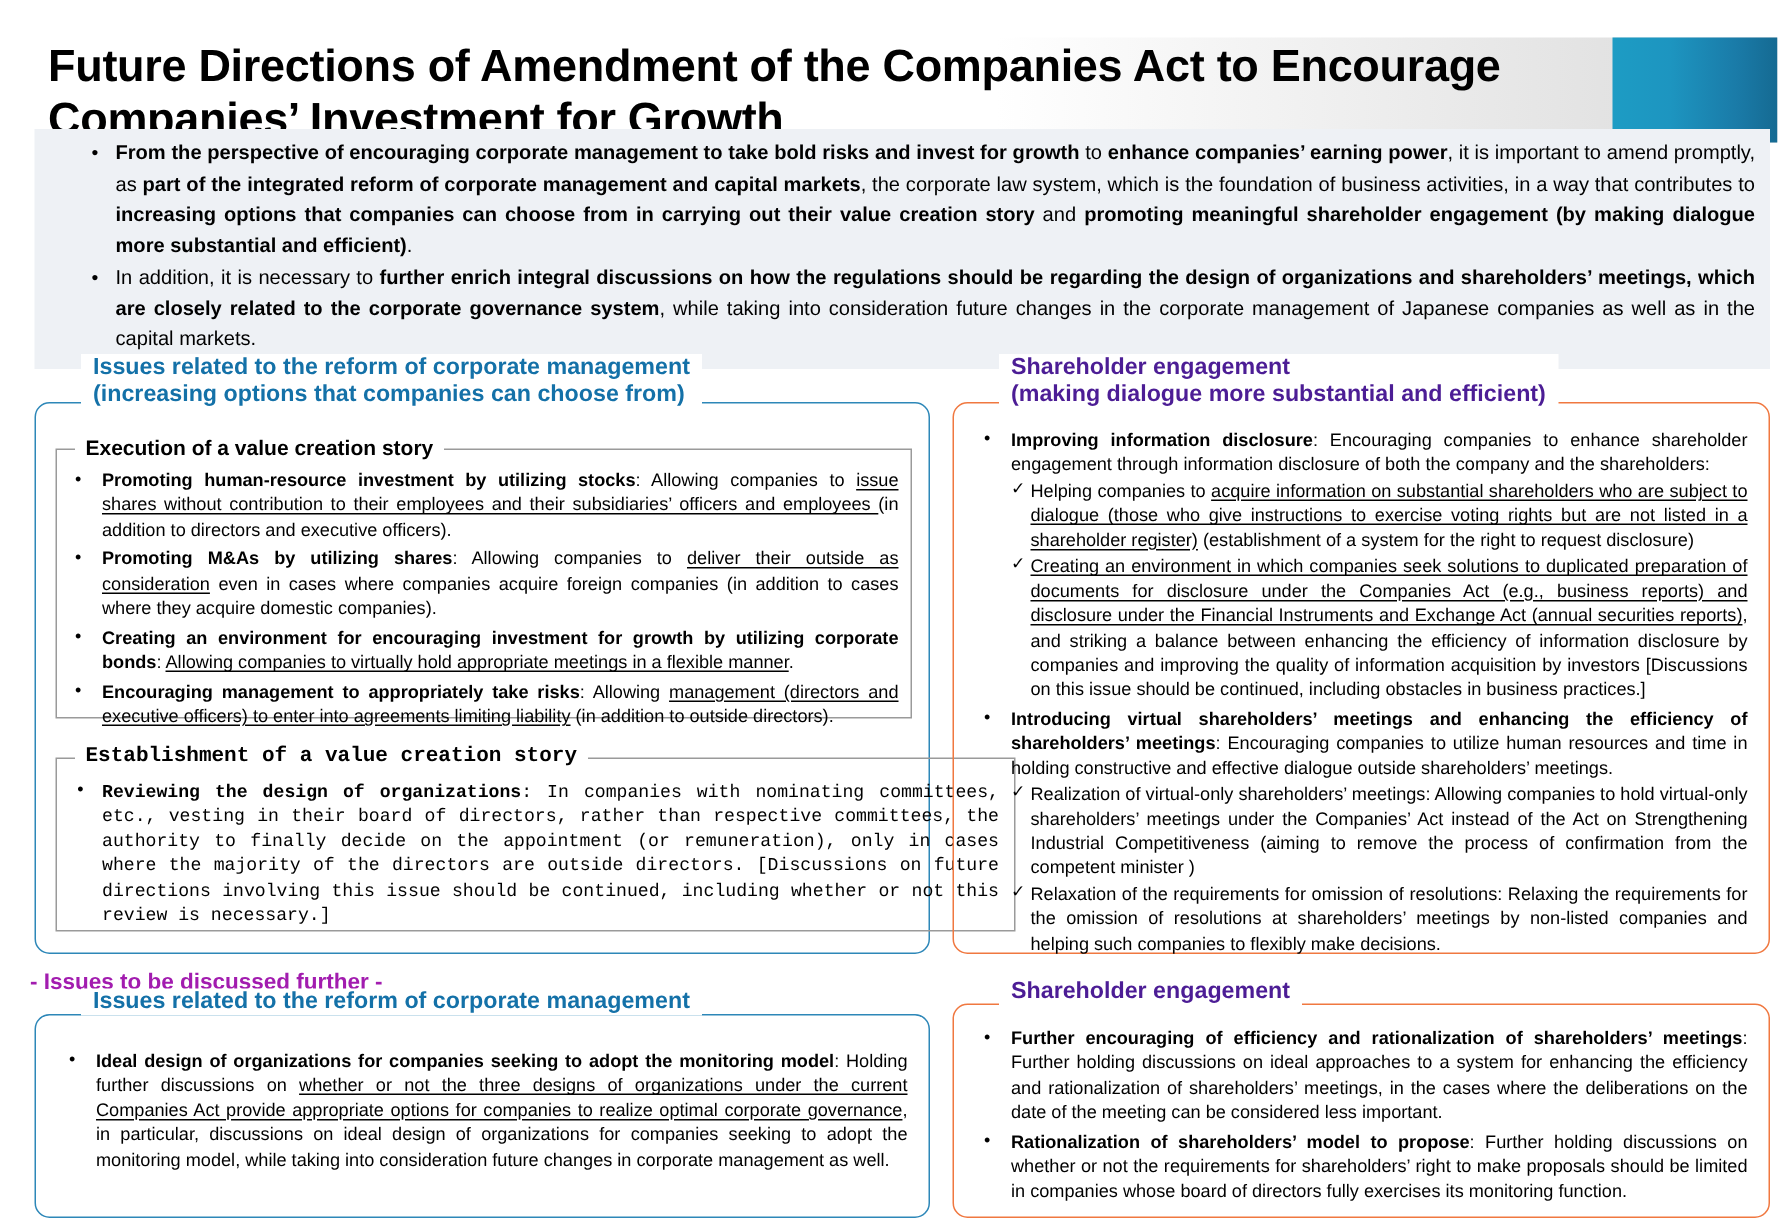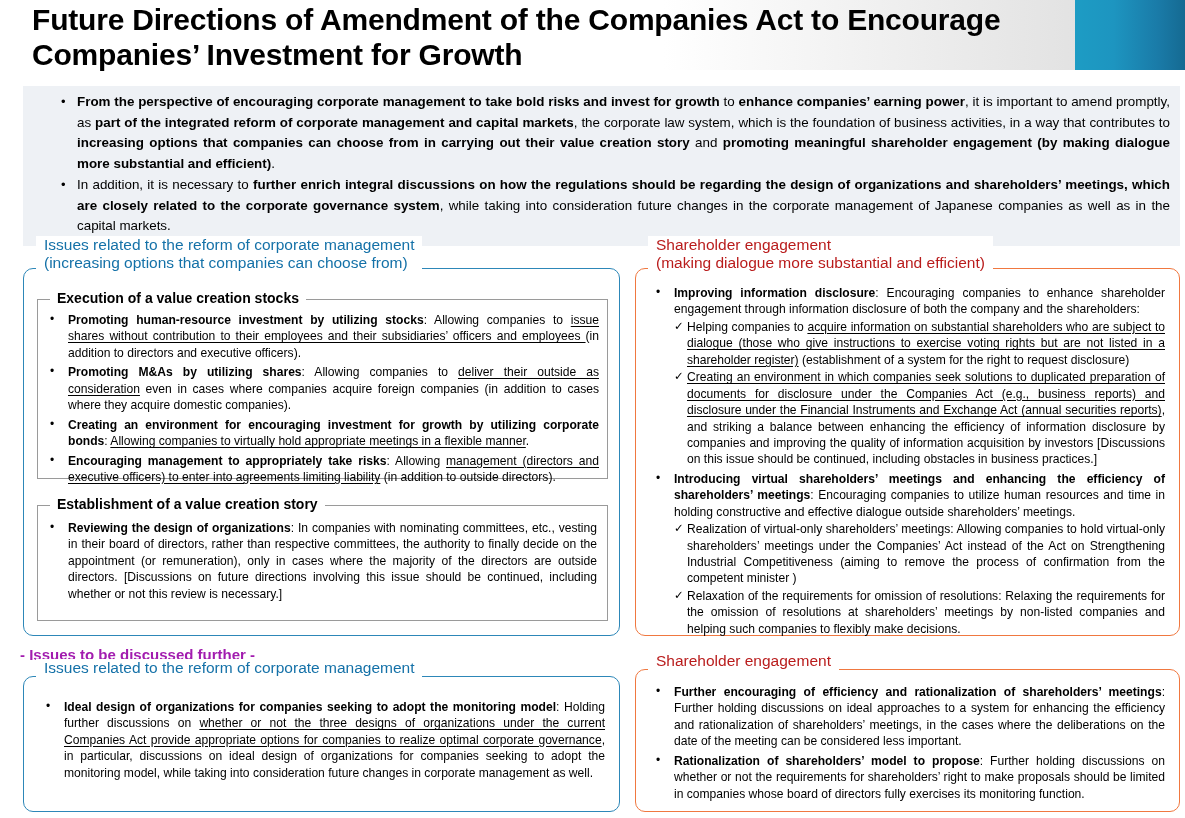--- a/index.html
+++ b/index.html
@@ -11,20 +11,21 @@
     color:#000000;
     position:relative;
     overflow:hidden;
   }
 
   
   .header {
     position:relative;
     height:82px;
     width:1185px;
+    margin-top:25px;
   }
   .header-bg {
     position:absolute; left:0; top:0; width:1185px; height:70px;
     background:linear-gradient(to right,#ffffff 0%,#ffffff 56%,#e3e3e3 90%,#dcdcdc 100%);
   }
   .header-blue {
     position:absolute; right:0; top:0; width:110px; height:70px;
     background:linear-gradient(to right,#1d9cc4 0%,#1d95c0 35%,#1a7ba8 75%,#156a92 100%);
   }
   .title {
@@ -57,30 +58,30 @@
 
   
   .panel {
     position:absolute;
     border:1.6px solid #2d87b8;
     border-radius:10px;
   }
   .panel.orange { border-color:#f07840; }
   .panel-legend {
     position:absolute;
-    top:-18px; left:12px;
+    top:-18px; left:30px;
     background:#ffffff;
     padding:0 8px;
-    font-size:15.5px; font-weight:normal;
+    font-size:15.5px; font-weight:bold;
     color:#1471a8;
     line-height:1.18;
     white-space:pre-line;
   }
   .panel-legend.two-line { top:-33px; }
-  .panel-legend.orange { color:#b91c1c; }
+  .panel-legend.orange { color:#4c1d95; }
 
   
   .subbox {
     position:absolute;
     border:1px solid #9a9a9a;
   }
   .subbox-legend {
     position:absolute; top:-10px; left:12px;
     background:#ffffff; padding:0 7px;
     font-size:14px; font-weight:bold; color:#000;
@@ -110,21 +111,21 @@
   .check > .ck { position:absolute; left:0; top:0; font-size:11.5px; }
   u.plain { text-underline-offset:1.5px; }
 
   
   #panel-left-top   { left:23px;  top:268px; width:597px; height:368px; }
   #panel-right-top  { left:635px; top:268px; width:545px; height:368px; }
   #panel-left-bot   { left:23px;  top:676px; width:597px; height:136px; }
   #panel-right-bot  { left:635px; top:669px; width:545px; height:143px; }
 
   #sub-exec  { left:13px; top:30px; width:571px; height:180px; }
-  #sub-estab { left:13px; top:236px; width:571px; height:116px; }
+  #sub-estab { left:13px; top:236px; width:640px; height:116px;font-family:Liberation Mono, monospace; }
 
   .panel-pad { position:absolute; left:0; top:0; right:0; bottom:0; }
 
   .further-label {
     position:absolute; left:20px; top:646px;
     font-size:15px; font-weight:bold; color:#a21caf;
   }
 </style>
 </head>
 <body>
@@ -146,21 +147,21 @@
       <span>In addition, it is necessary to <b>further enrich integral discussions on how the regulations should be regarding the design of organizations and shareholders’ meetings, which are closely related to the corporate governance system</b>, while taking into consideration future changes in the corporate management of Japanese companies as well as in the capital markets.</span>
     </li>
   </ul>
 </div>
 
 <div class="panel" id="panel-left-top">
   <div class="panel-legend two-line">Issues related to the reform of corporate management
 (increasing options that companies can choose from)</div>
 
   <div class="subbox" id="sub-exec">
-    <div class="subbox-legend">Execution of a value creation stocks</div>
+    <div class="subbox-legend">Execution of a value creation story</div>
     <ul class="blist" style="position:absolute;left:0;top:12px;right:8px;">
       <li><span class="dot">•</span>
         <b>Promoting human-resource investment by utilizing stocks</b>: Allowing companies to <u class="plain">issue shares without contribution to their employees and their subsidiaries’ officers and employees </u>(in addition to directors and executive officers).</li>
       <li><span class="dot">•</span>
         <b>Promoting M&amp;As by utilizing shares</b>: Allowing companies to <u class="plain">deliver their outside as consideration</u> even in cases where companies acquire foreign companies (in addition to cases where they acquire domestic companies).</li>
       <li><span class="dot">•</span>
         <b>Creating an environment for encouraging investment for growth by utilizing corporate bonds</b>: <u class="plain">Allowing companies to virtually hold appropriate meetings in a flexible manner</u>.</li>
       <li><span class="dot">•</span>
         <b>Encouraging management to appropriately take risks</b>: Allowing <u class="plain">management (directors and executive officers) to enter into agreements limiting liability</u> (in addition to outside directors).</li>
     </ul>

